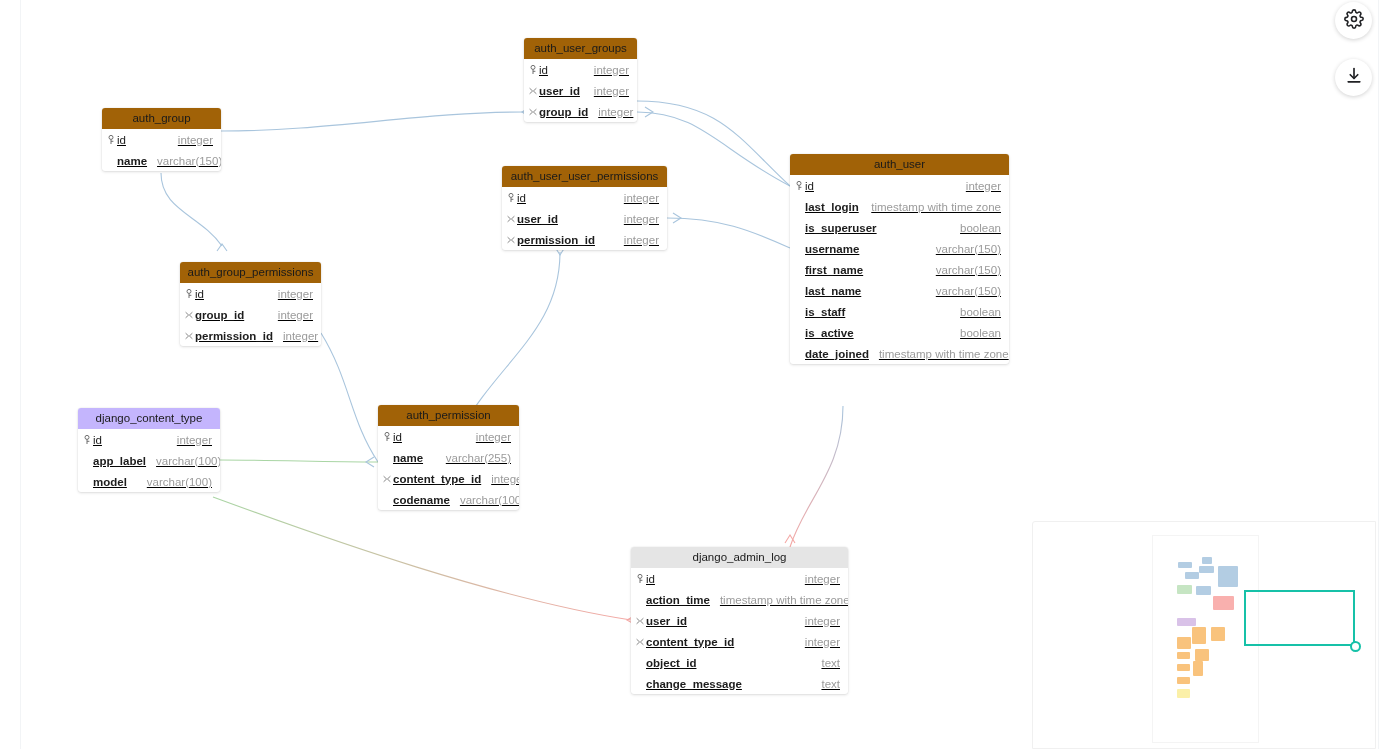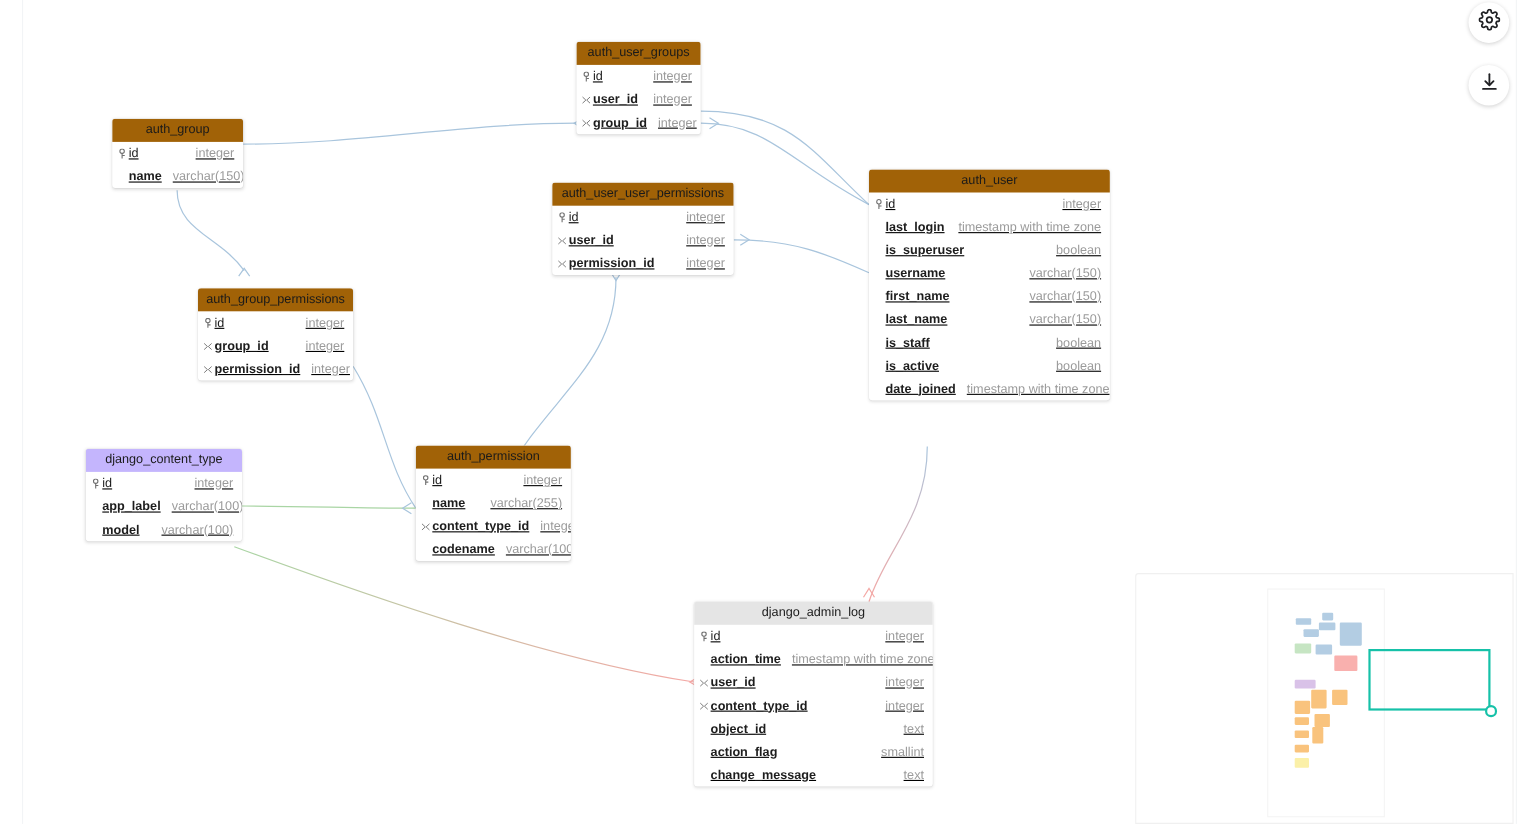--- a/index.html
+++ b/index.html
@@ -481,25 +481,20 @@
               <path d="M7.4 1.2 L4.4 4 L7.4 6.8" fill="none" stroke="#7a7a7a" stroke-width="0.9"></path>
             </svg>
           </span>
           <span class="col-name">content_type_id</span>
           <span class="col-type">integer</span>
         </div>
         <div class="col-row">
           <span class="col-key"></span>
           <span class="col-name">object_id</span>
           <span class="col-type">text</span>
-        </div>
-        <div class="col-row">
-          <span class="col-key"></span>
-          <span class="col-name">action_flag</span>
-          <span class="col-type">smallint</span>
         </div>
         <div class="col-row">
           <span class="col-key"></span>
           <span class="col-name">change_message</span>
           <span class="col-type">text</span>
         </div>
       </div>
     </div>
 
 </div>

